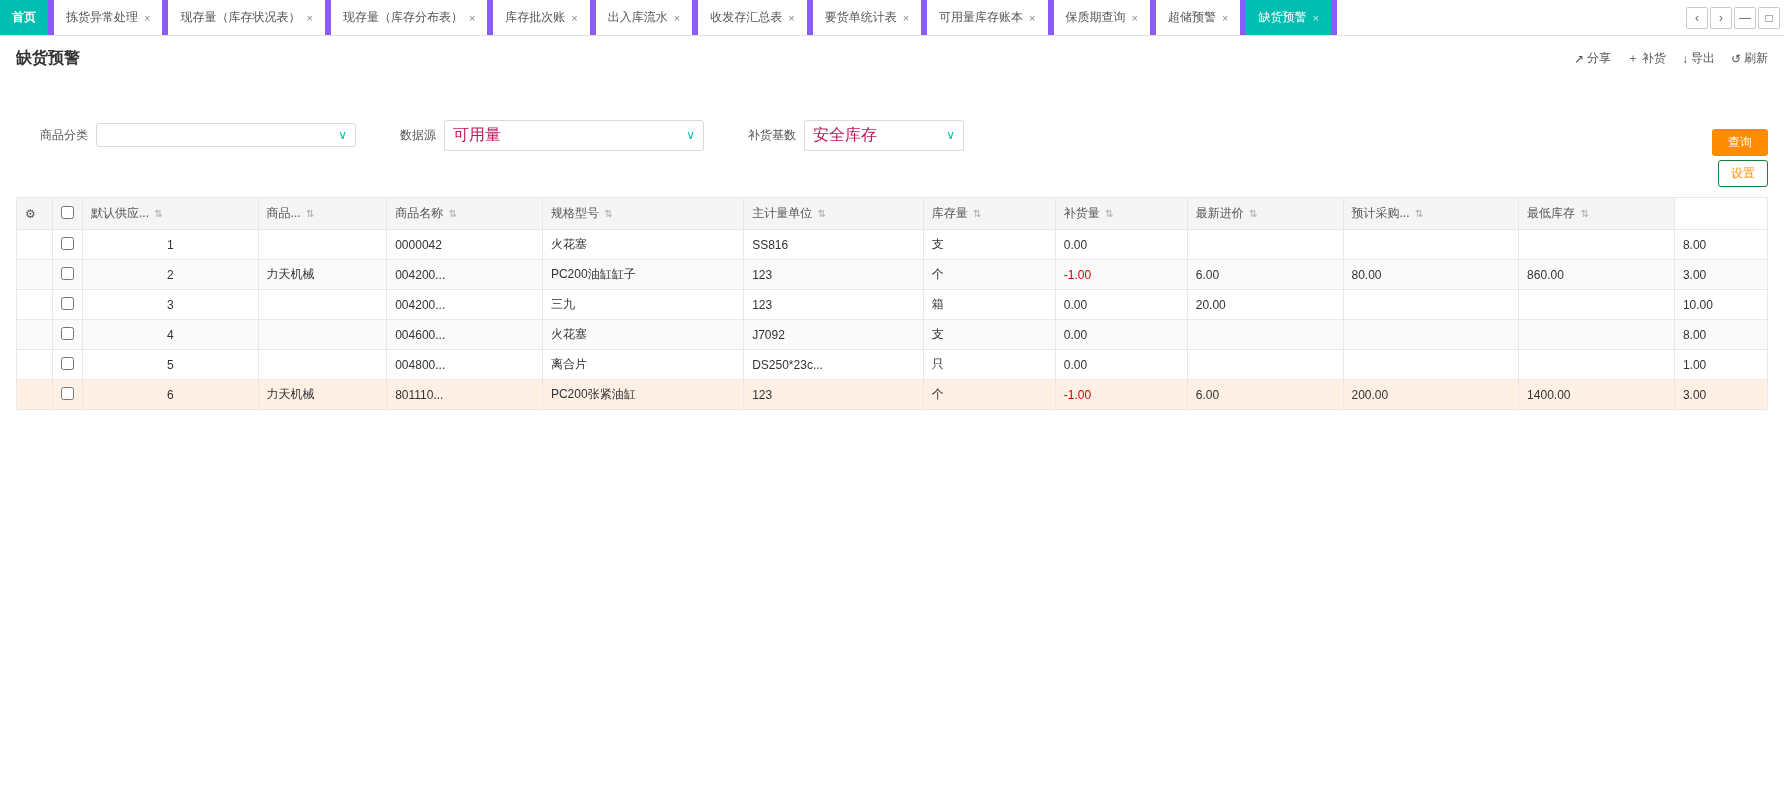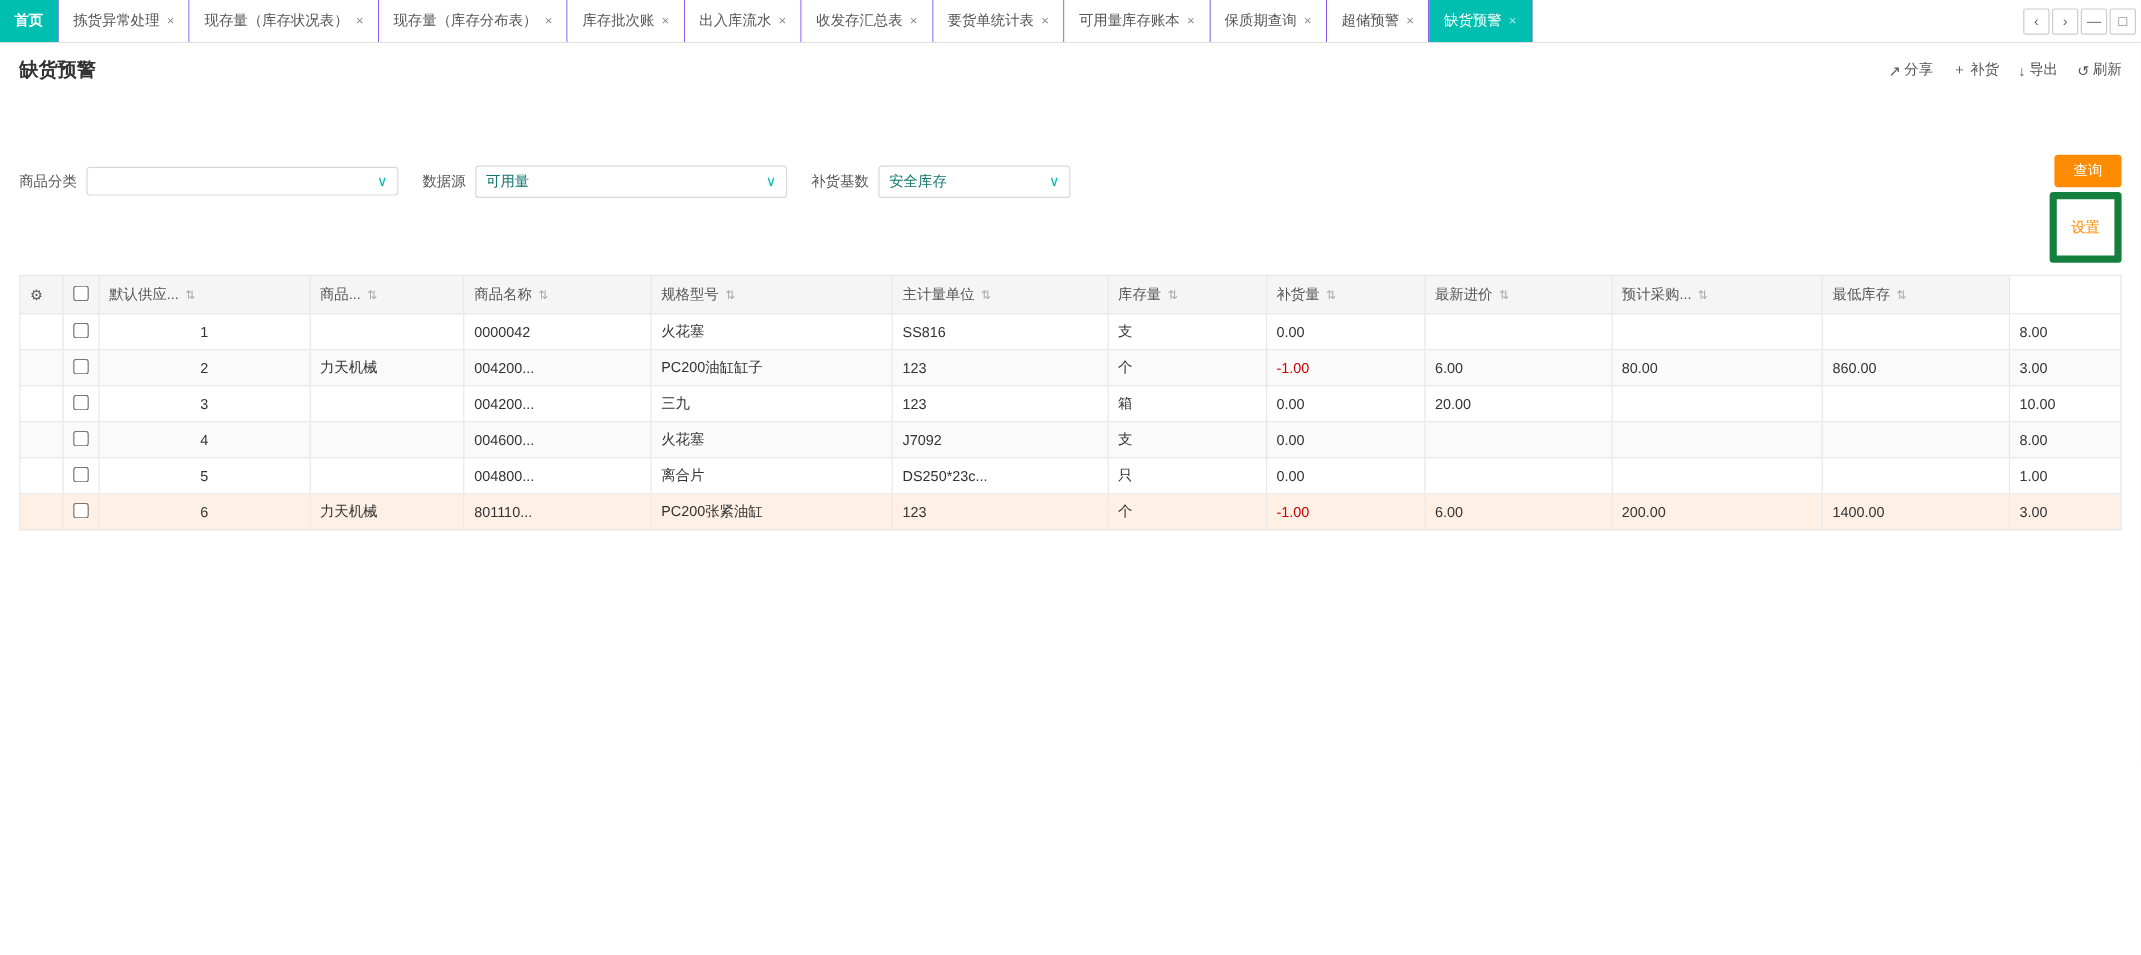--- a/index.html
+++ b/index.html
@@ -14,21 +14,21 @@
       height: 36px;
       overflow: hidden;
     }
     .tab-item {
       display: flex;
       align-items: center;
       padding: 0 12px;
       height: 100%;
       white-space: nowrap;
       cursor: pointer;
-      border-right: 1px solid #8b5cf6;
+      border-right: 6px solid #8b5cf6;
       font-size: 12px;
       color: #555;
       background: #fff;
       flex-shrink: 0;
     }
     .tab-item.active {
       background: #00bfb0;
       color: #fff;
     }
     .tab-item .close-btn {
@@ -94,20 +94,21 @@
       display: flex;
       align-items: center;
       gap: 3px;
       cursor: pointer;
       color: #555;
     }
     .filter-group {
       display: flex;
       align-items: center;
       gap: 8px;
+      margin-left: 24px;
     }
     .filter-label {
       font-size: 12px;
       color: #555;
       white-space: nowrap;
     }
     .filter-select {
       display: flex;
       align-items: center;
       border: 1px solid #d9d9d9;
@@ -117,40 +118,40 @@
       cursor: pointer;
       min-width: 200px;
       justify-content: space-between;
       font-size: 12px;
       color: #333;
     }
     .filter-select-wide {
       min-width: 260px;
     }
     .filter-value {
-      font-size: 12px;
-      color: #0f766e;
+      font-size: 16px;
+      color: #be185d;
     }
     .btn-query {
       background: #ff8c00;
       color: #fff;
       border: none;
       border-radius: 3px;
       padding: 5px 16px;
       font-size: 12px;
       cursor: pointer;
       white-space: nowrap;
       margin-top: 46px;
     }
     .btn-settings {
       background: #fff;
       color: #ff8c00;
-      border: 6px solid #15803d;
+      border: 1px solid #15803d;
       border-radius: 3px;
-      padding: 15px 12px;
+      padding: 4px 12px;
       font-size: 12px;
       cursor: pointer;
       white-space: nowrap;
     }
 
     
     .data-table {
       width: 100%;
       border-collapse: collapse;
       font-size: 12px;

